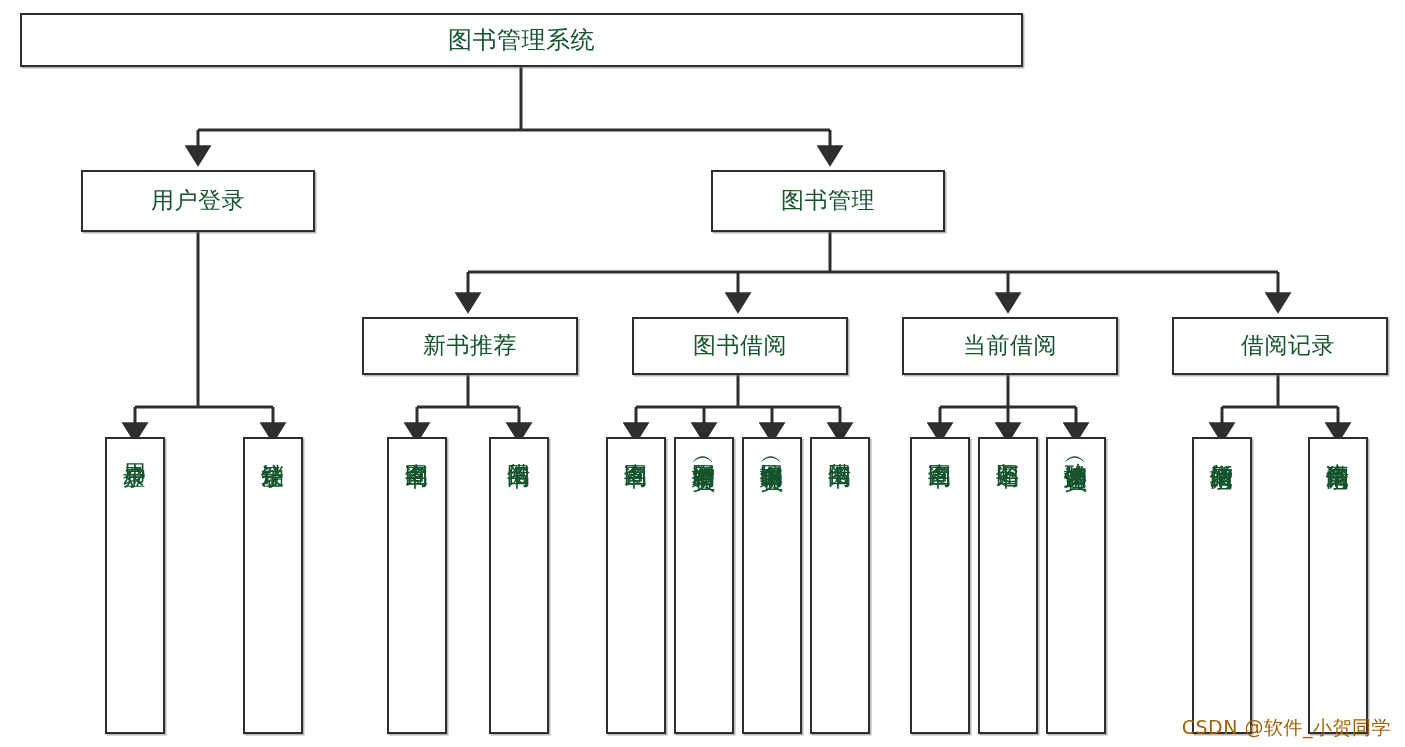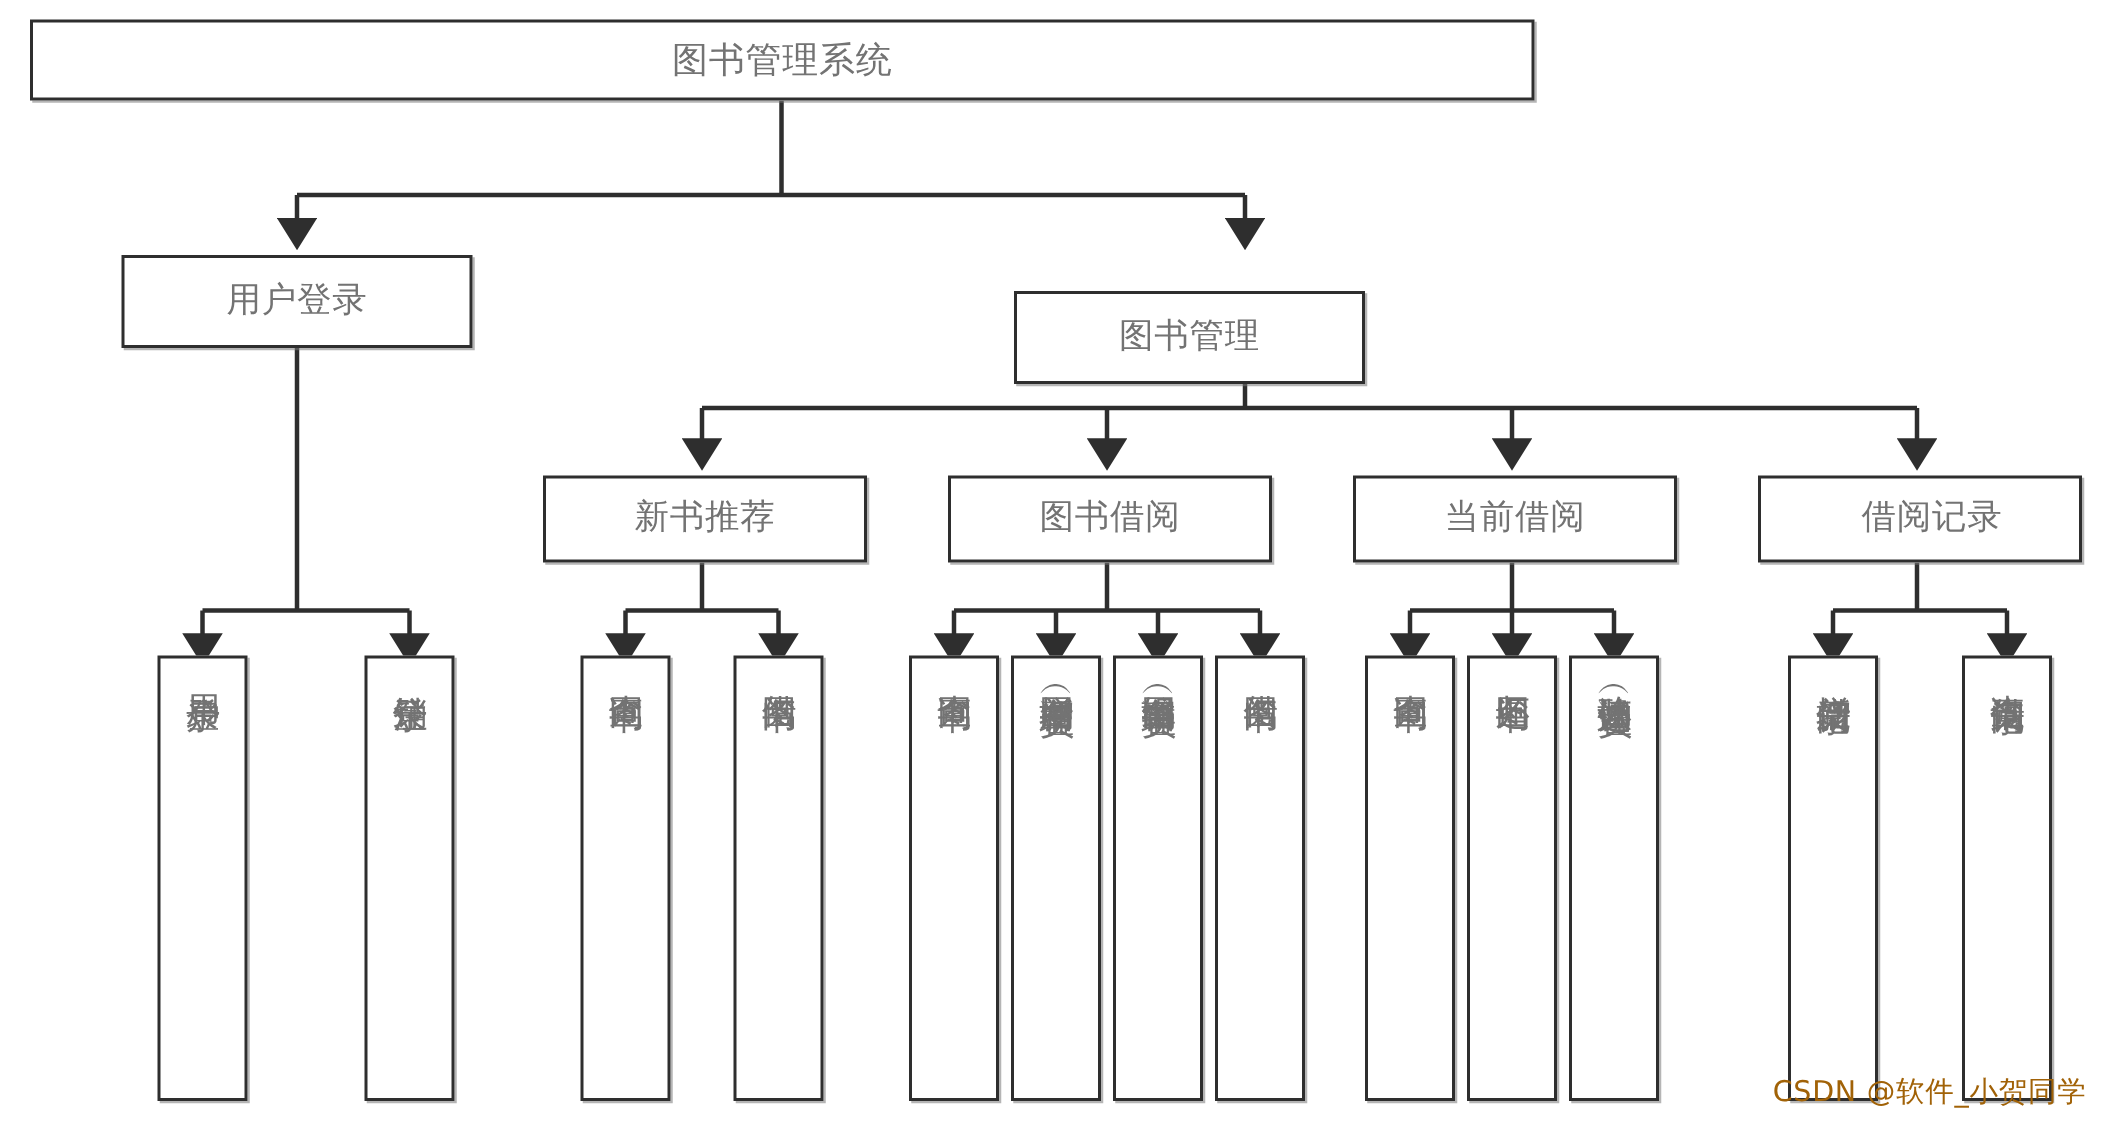--- a/index.html
+++ b/index.html
@@ -28,21 +28,21 @@
   }
   .node {
     position: absolute;
     box-sizing: border-box;
     background: #ffffff;
     border: 2px solid #2e2e2e;
     box-shadow: 1.5px 1.5px 0 rgba(120,120,120,0.55);
     display: flex;
     align-items: center;
     justify-content: center;
-    color: #737373;
+    color: #14532d;
   }
   .node-label {
     display: block;
     text-align: center;
     line-height: 1.18;
     white-space: pre;
   }
   
   .node.horiz .node-label {
     font-size: 23px;
@@ -131,21 +131,21 @@
     </g>
   </svg>
 
   <div class="node horiz root" style="left:20px; top:13px; width:1003px; height:54px;">
     <span class="node-label">图书管理系统</span>
   </div>
 
   <div class="node horiz" style="left:81px; top:170px; width:234px; height:62px;">
     <span class="node-label">用户登录</span>
   </div>
-  <div class="node horiz" style="left:676px; top:170px; width:234px; height:62px;margin-top:24px;">
+  <div class="node horiz" style="left:711px; top:170px; width:234px; height:62px;">
     <span class="node-label">图书管理</span>
   </div>
 
   <div class="node horiz" style="left:362px; top:317px; width:216px; height:58px;">
     <span class="node-label">新书推荐</span>
   </div>
   <div class="node horiz" style="left:632px; top:317px; width:216px; height:58px;">
     <span class="node-label">图书借阅</span>
   </div>
   <div class="node horiz" style="left:902px; top:317px; width:216px; height:58px;">

